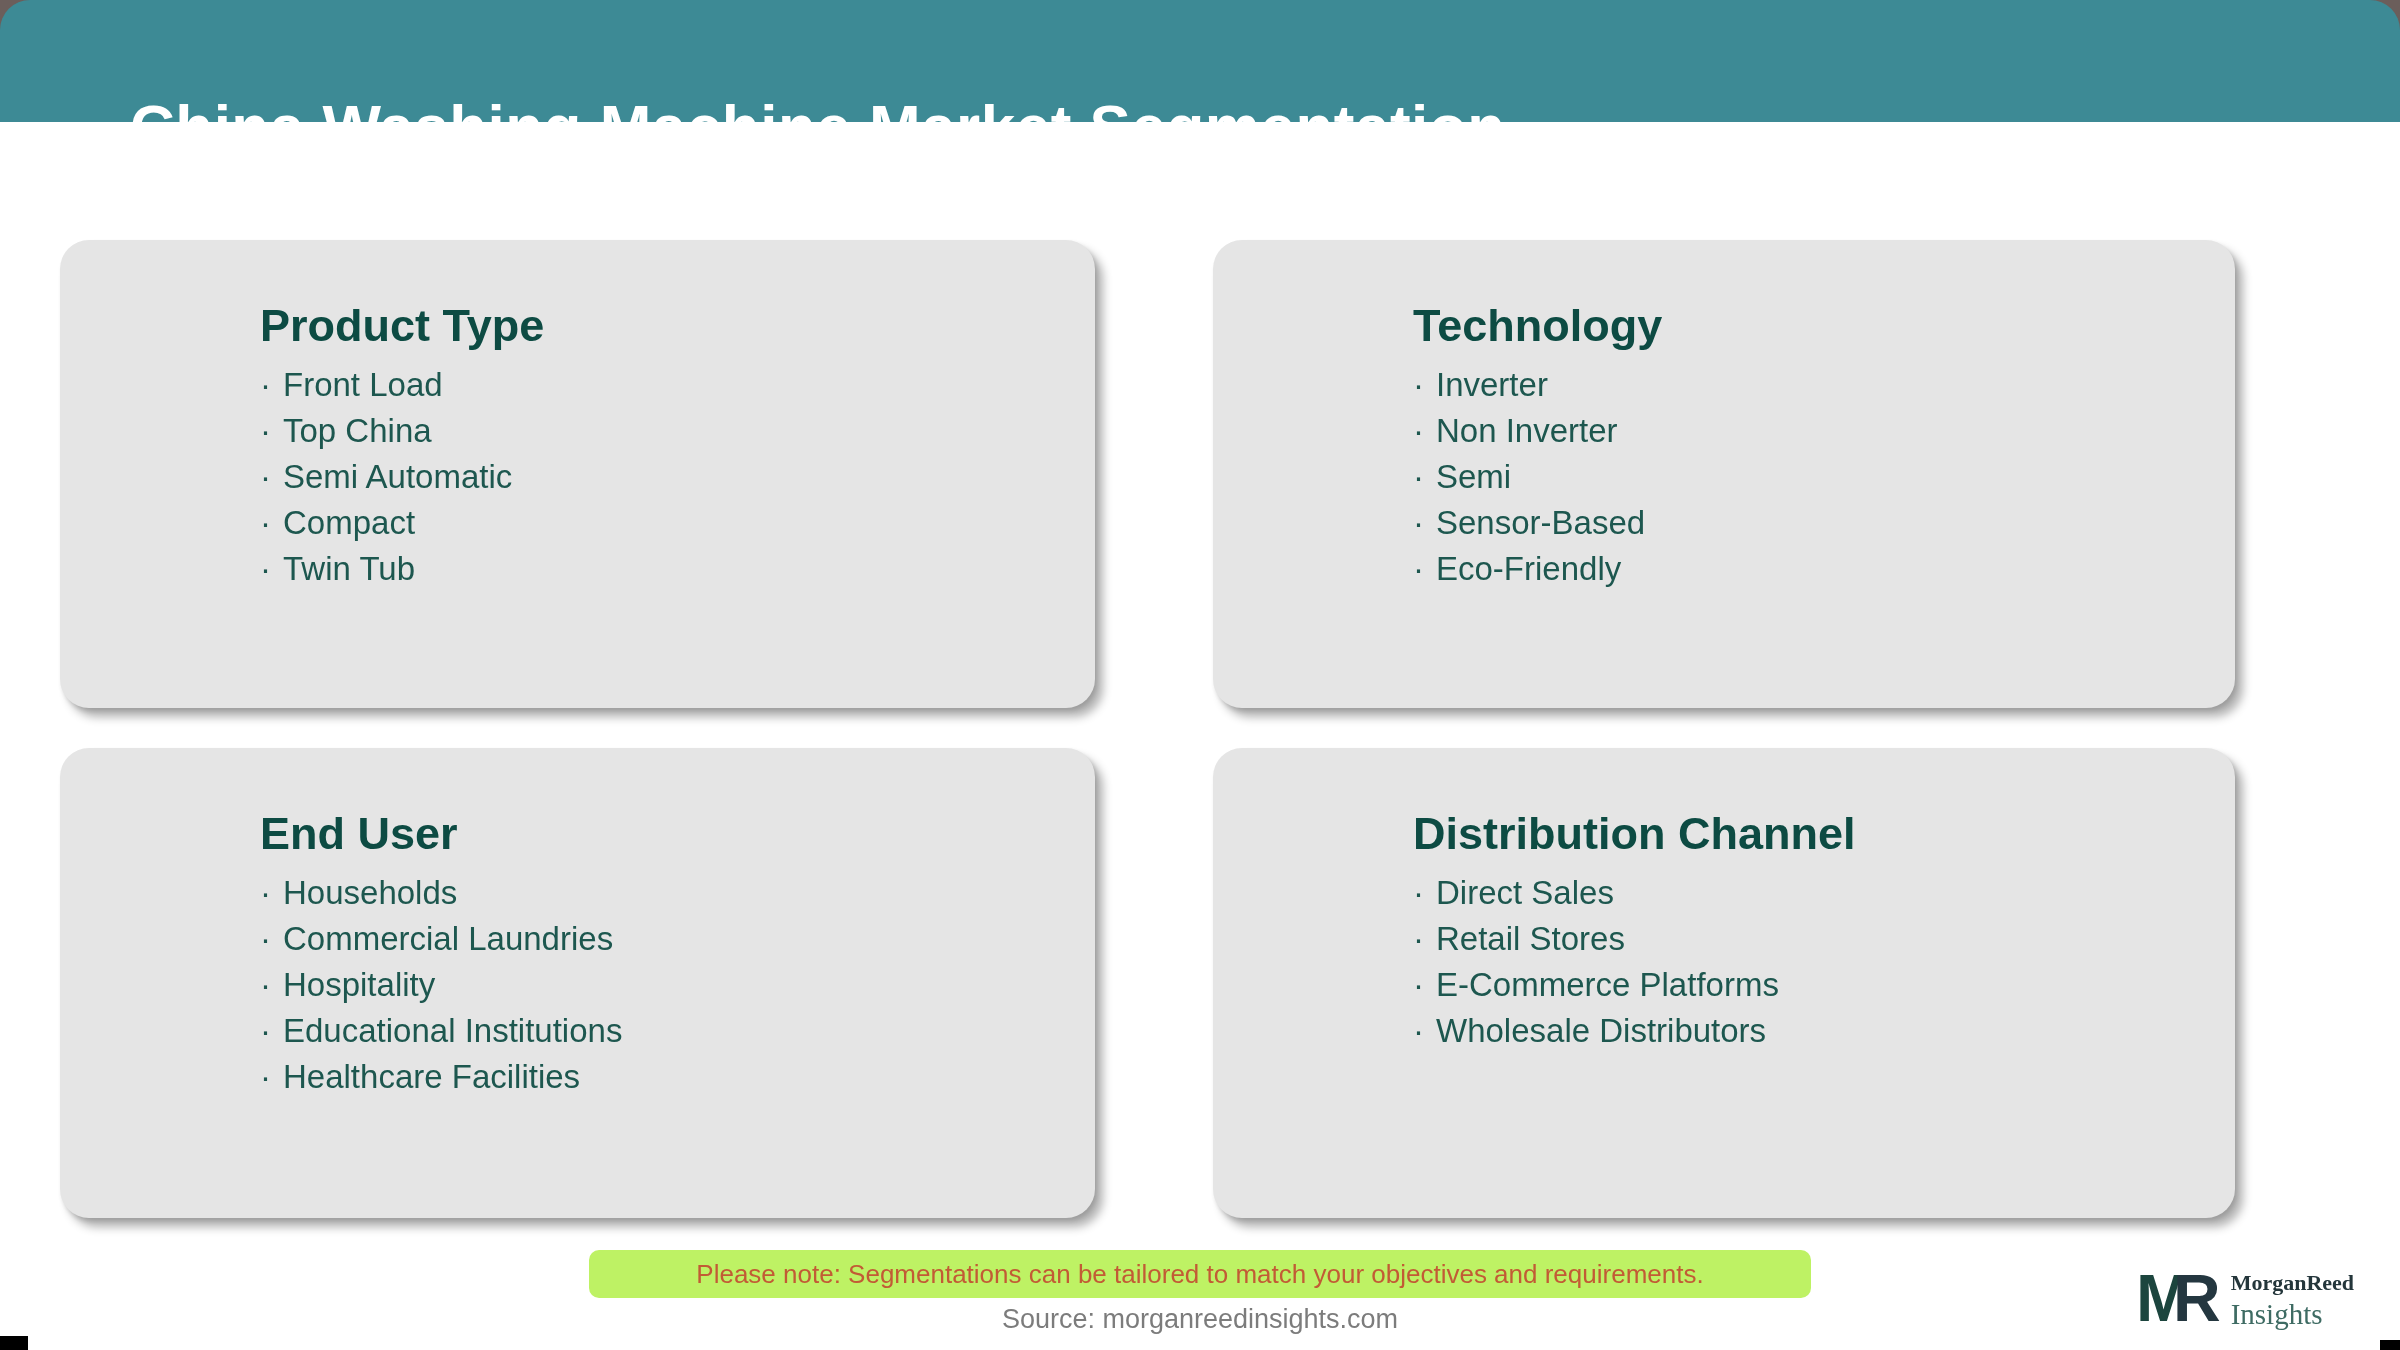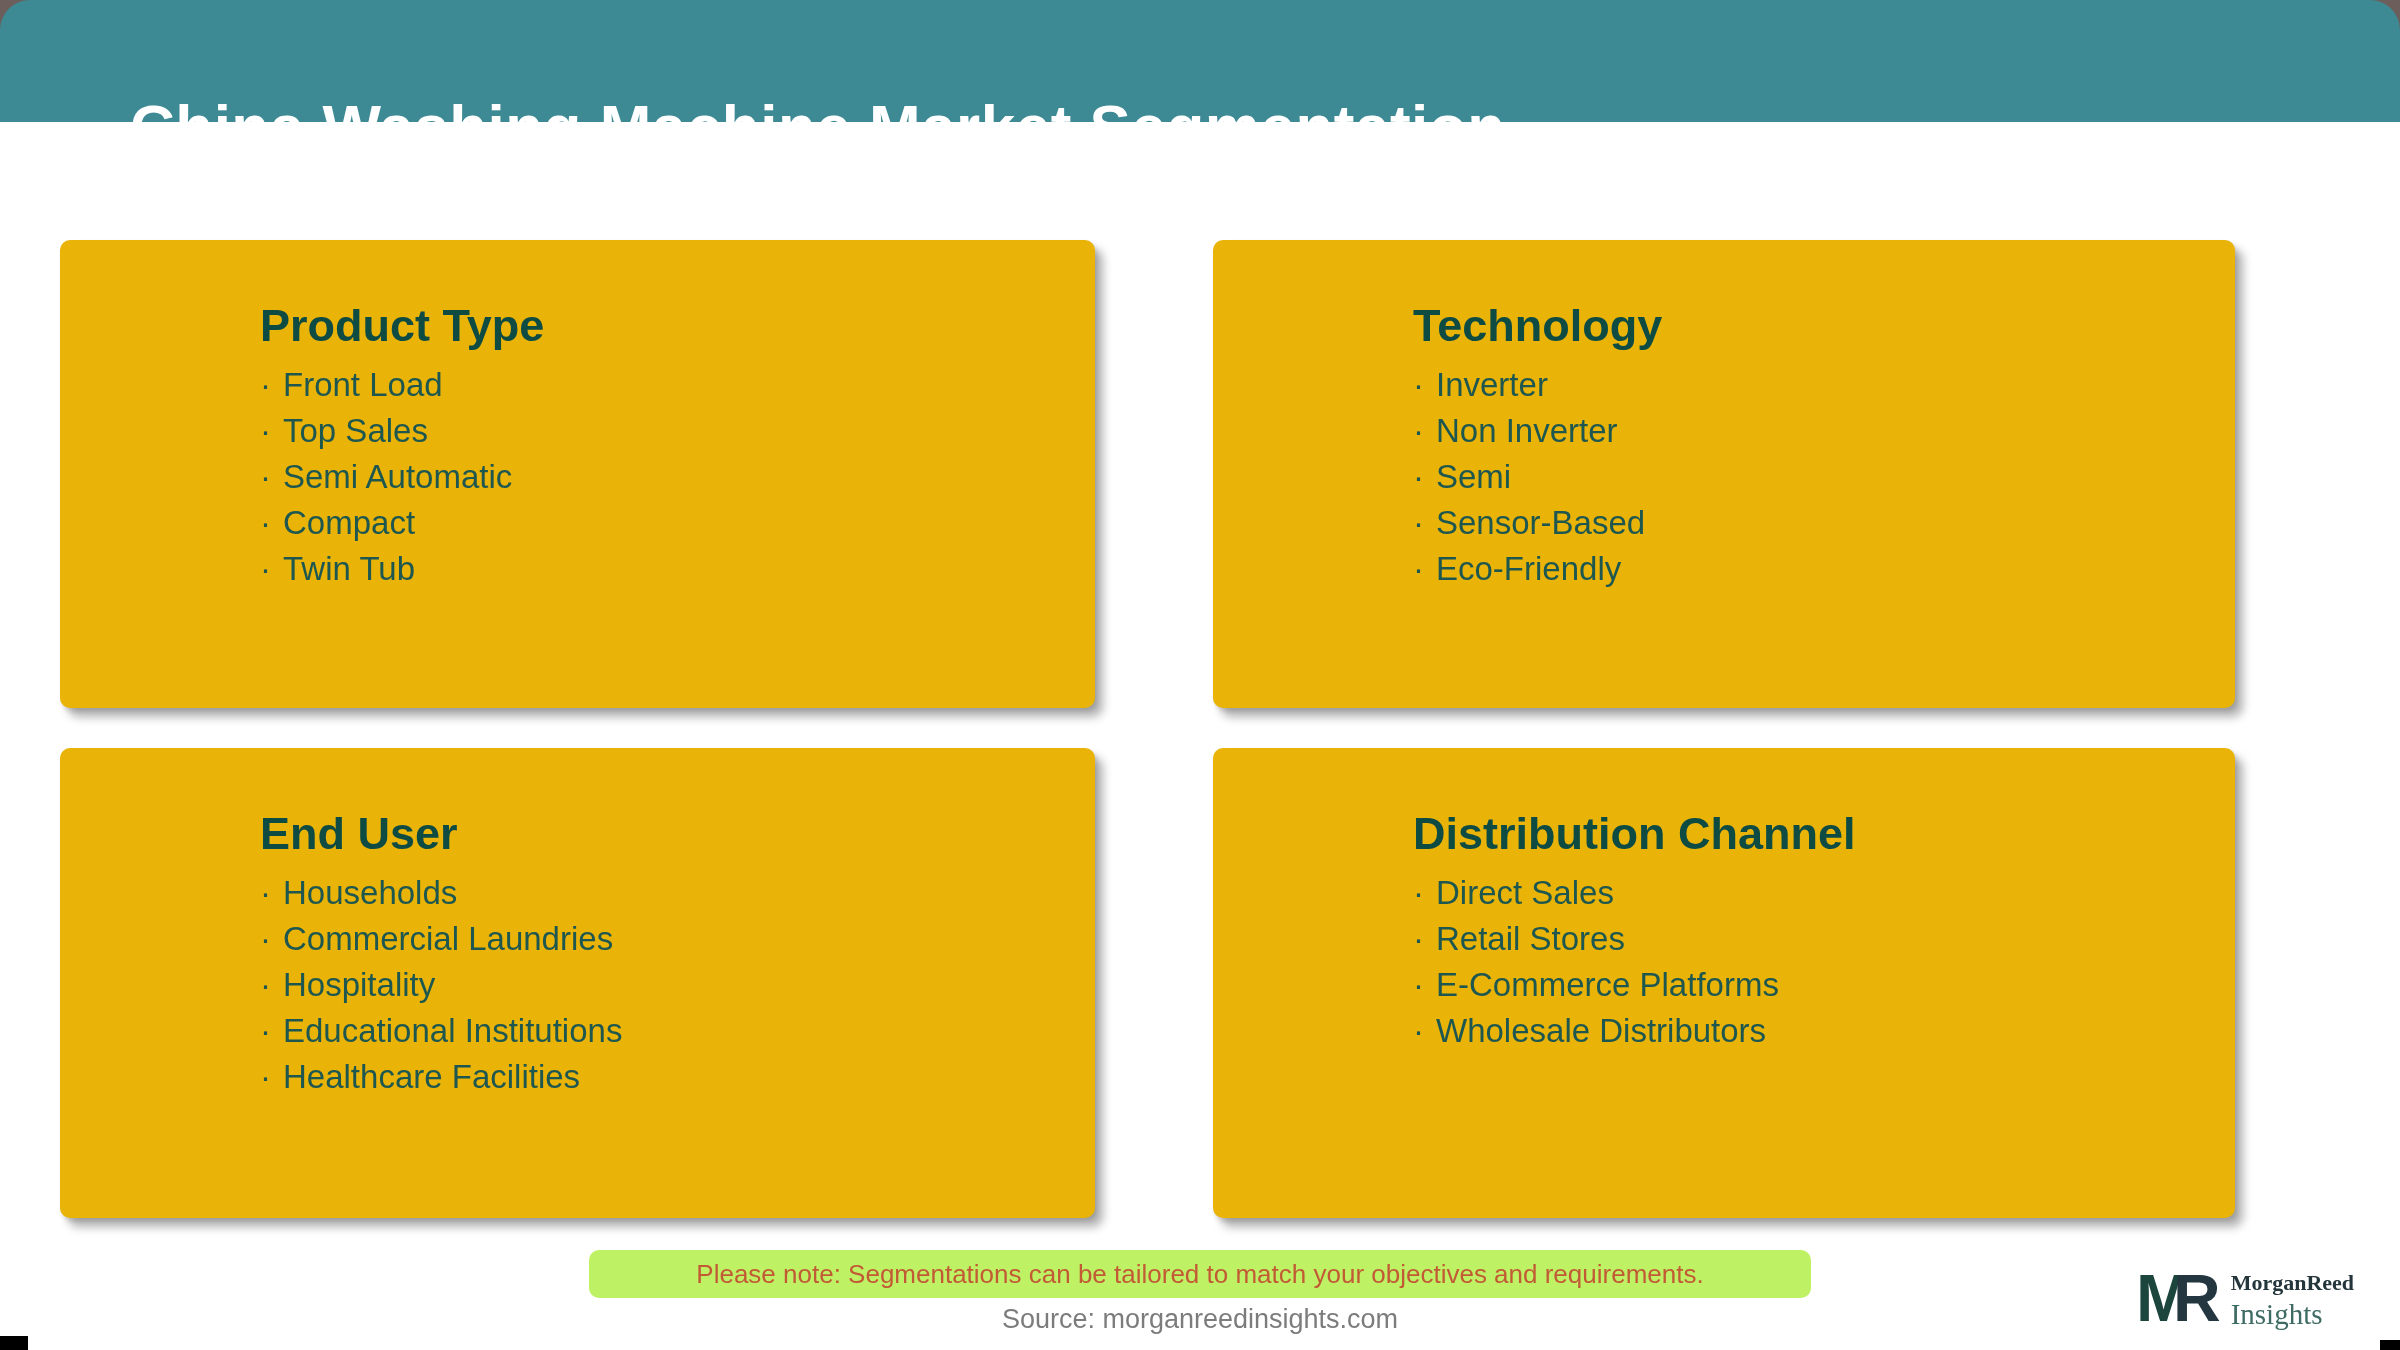--- a/index.html
+++ b/index.html
@@ -20,22 +20,22 @@
     border-radius:30px 30px 0 0;
   }
   .page-title{
     position:absolute;left:130px;top:0;height:170px;
     display:flex;align-items:center;
     color:#ffffff;font-size:62px;font-weight:700;letter-spacing:.5px;
     white-space:nowrap;
   }
   .card{
     position:absolute;
-    background:#eab308;
-    border-radius:10px;
+    background:#e5e5e5;
+    border-radius:29px;
     box-shadow:8px 9px 10px rgba(0,0,0,0.30), 2px 3px 4px rgba(0,0,0,0.12);
     box-sizing:border-box;
     padding:58px 47px 0 200px;
   }
   .card-1{left:60px;  top:240px;width:1035px;height:468px;}
   .card-2{left:1213px;top:240px;width:1022px;height:468px;}
   .card-3{left:60px;  top:748px;width:1035px;height:470px;}
   .card-4{left:1213px;top:748px;width:1022px;height:470px;}
   .card-title{
     font-size:45px;line-height:56px;font-weight:700;color:#0d4b43;
@@ -85,21 +85,21 @@
 <div class="top-backdrop"></div>
 
 <header class="header-banner">
   <h1 class="page-title">China Washing Machine Market Segmentation</h1>
 </header>
 
 <section class="card card-1">
   <h2 class="card-title">Product Type</h2>
   <ul class="card-list">
     <li>Front Load</li>
-    <li>Top Sales</li>
+    <li>Top China</li>
     <li>Semi Automatic</li>
     <li>Compact</li>
     <li>Twin Tub</li>
   </ul>
 </section>
 
 <section class="card card-2">
   <h2 class="card-title">Technology</h2>
   <ul class="card-list">
     <li>Inverter</li>

